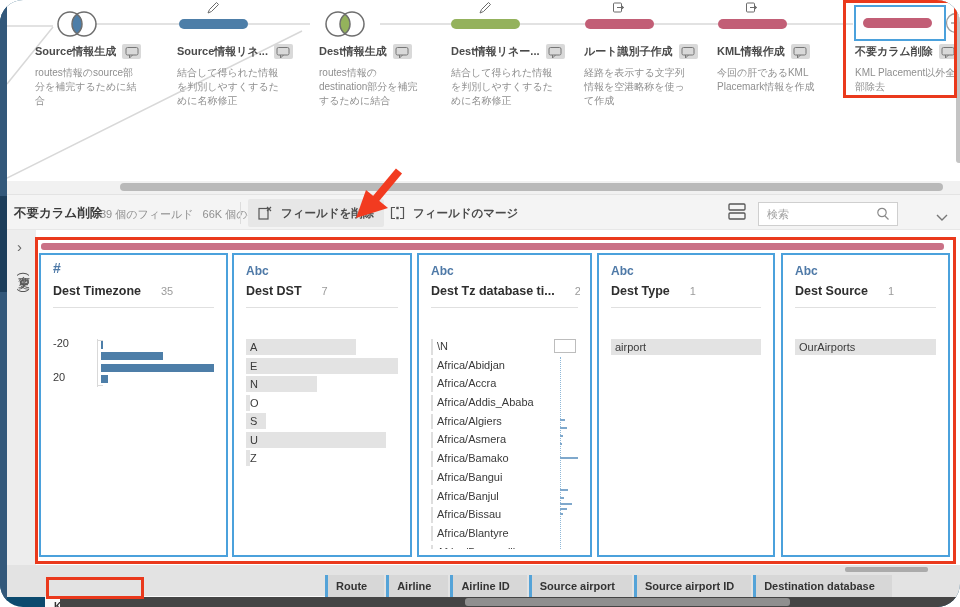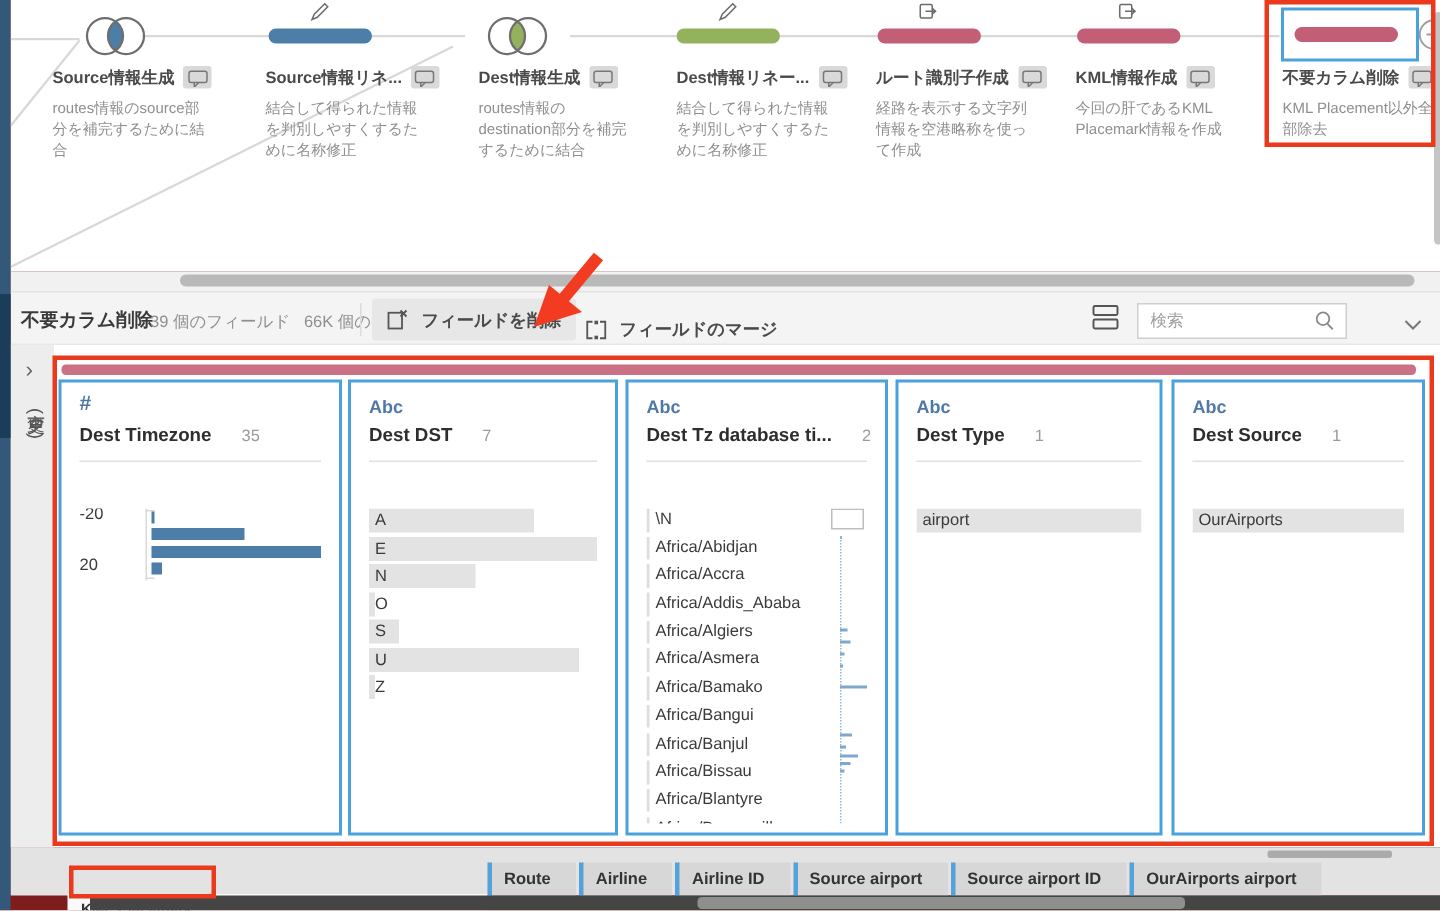--- a/index.html
+++ b/index.html
@@ -1,17 +1,17 @@
 <!DOCTYPE html>
 <html><head>
 <meta charset="utf-8">
 <style>
   html,body{margin:0;padding:0;background:#ffffff;}
   *{box-sizing:border-box;font-family:"Liberation Sans",sans-serif;}
-  #stage{position:relative;width:960px;height:607px;overflow:hidden;background:#7f1d1d;}
+  #stage{position:relative;width:960px;height:607px;overflow:hidden;background:#0c4a6e;border-radius:23px;}
 
   
   .navy-rail{position:absolute;left:0;top:0;width:7px;height:607px;background:#33587a;z-index:6;}
   .navy-rail .seg{position:absolute;left:0;width:7px;background:#1c3d5a;}
 
   
   .flow-pane{position:absolute;left:7px;top:0;width:953px;height:181px;background:#fff;z-index:1;}
   .flow-svg{position:absolute;left:0;top:0;z-index:1;}
   .step{position:absolute;top:44px;width:120px;z-index:2;}
   .step-title-row{display:flex;align-items:center;gap:6px;}
@@ -26,21 +26,21 @@
   .hscroll-thumb{position:absolute;left:120px;top:183px;width:823px;height:8px;background:#b9b9b9;border-radius:4px;}
 
   
   .toolbar{position:absolute;left:7px;top:194px;width:953px;height:36px;background:#f4f4f4;border-top:1px solid #e3e3e3;border-bottom:1px solid #e7e7e7;z-index:1;}
   .tb-stepname{position:absolute;left:7px;top:10px;font-size:12.5px;font-weight:bold;color:#3a3a3a;}
   .tb-counts{position:absolute;left:93px;top:12px;font-size:11px;color:#8f8f8f;}
   .tb-counts span{margin-right:9px;}
   .tb-divider{position:absolute;left:233px;top:7px;width:1px;height:22px;background:#dcdcdc;}
   .tb-btn{position:absolute;top:4px;height:28px;display:flex;align-items:center;gap:8px;font-size:11.5px;font-weight:bold;color:#4a4a4a;padding:0 10px;}
   .tb-del{left:241px;background:#e7e7e7;border-radius:2px;}
-  .tb-merge{left:373px;align-items:flex-end;}
+  .tb-merge{left:373px;}
   .tb-viewtoggle{position:absolute;left:721px;top:8px;}
   .tb-search{position:absolute;left:751px;top:7px;width:140px;height:24px;background:#fff;border:1px solid #cfcfcf;display:flex;align-items:center;}
   .tb-search input{border:none;outline:none;background:transparent;flex:1;font-size:11px;color:#555;padding:0 4px 0 8px;width:100px;}
   .tb-search input::placeholder{color:#9e9e9e;}
   .tb-chevron{position:absolute;left:929px;top:13px;}
 
   
   .profile-bg{position:absolute;left:7px;top:230px;width:953px;height:335px;background:#fff;}
   .changes-pane{position:absolute;left:7px;top:230px;width:29px;height:335px;background:#ededed;z-index:2;}
   .expand-chevron{position:absolute;left:10px;top:8px;font-size:15px;color:#666;}
@@ -440,21 +440,21 @@
 
   <div class="bottom-row"></div>
   <div class="bottom-thumb"></div>
   <div class="table-selected">KML Placemark</div>
   <div class="table-tabs">
       <div class="ttab">Route</div>
       <div class="ttab">Airline</div>
       <div class="ttab">Airline ID</div>
       <div class="ttab">Source airport</div>
       <div class="ttab">Source airport ID</div>
-      <div class="ttab">OurAirports airport</div>
+      <div class="ttab">Destination database</div>
     </div>
   <div class="dark-strip"></div>
   <div class="dark-thumb"></div>
 
   <div class="navy-rail">
     <div class="seg" style="top:196px;height:96px;"></div>
   </div>
 
   <div class="anno anno-step"></div>
   <div class="anno anno-cards"></div>

